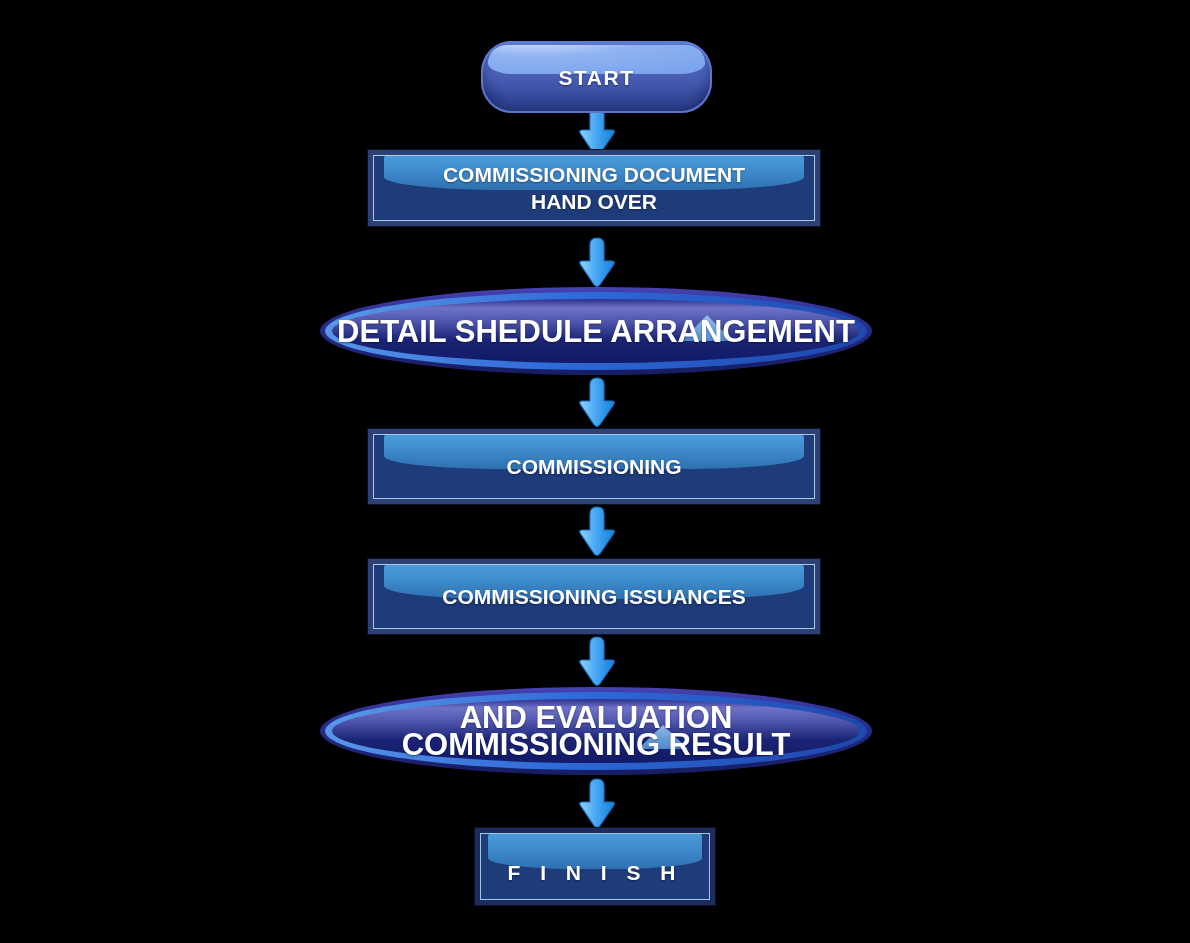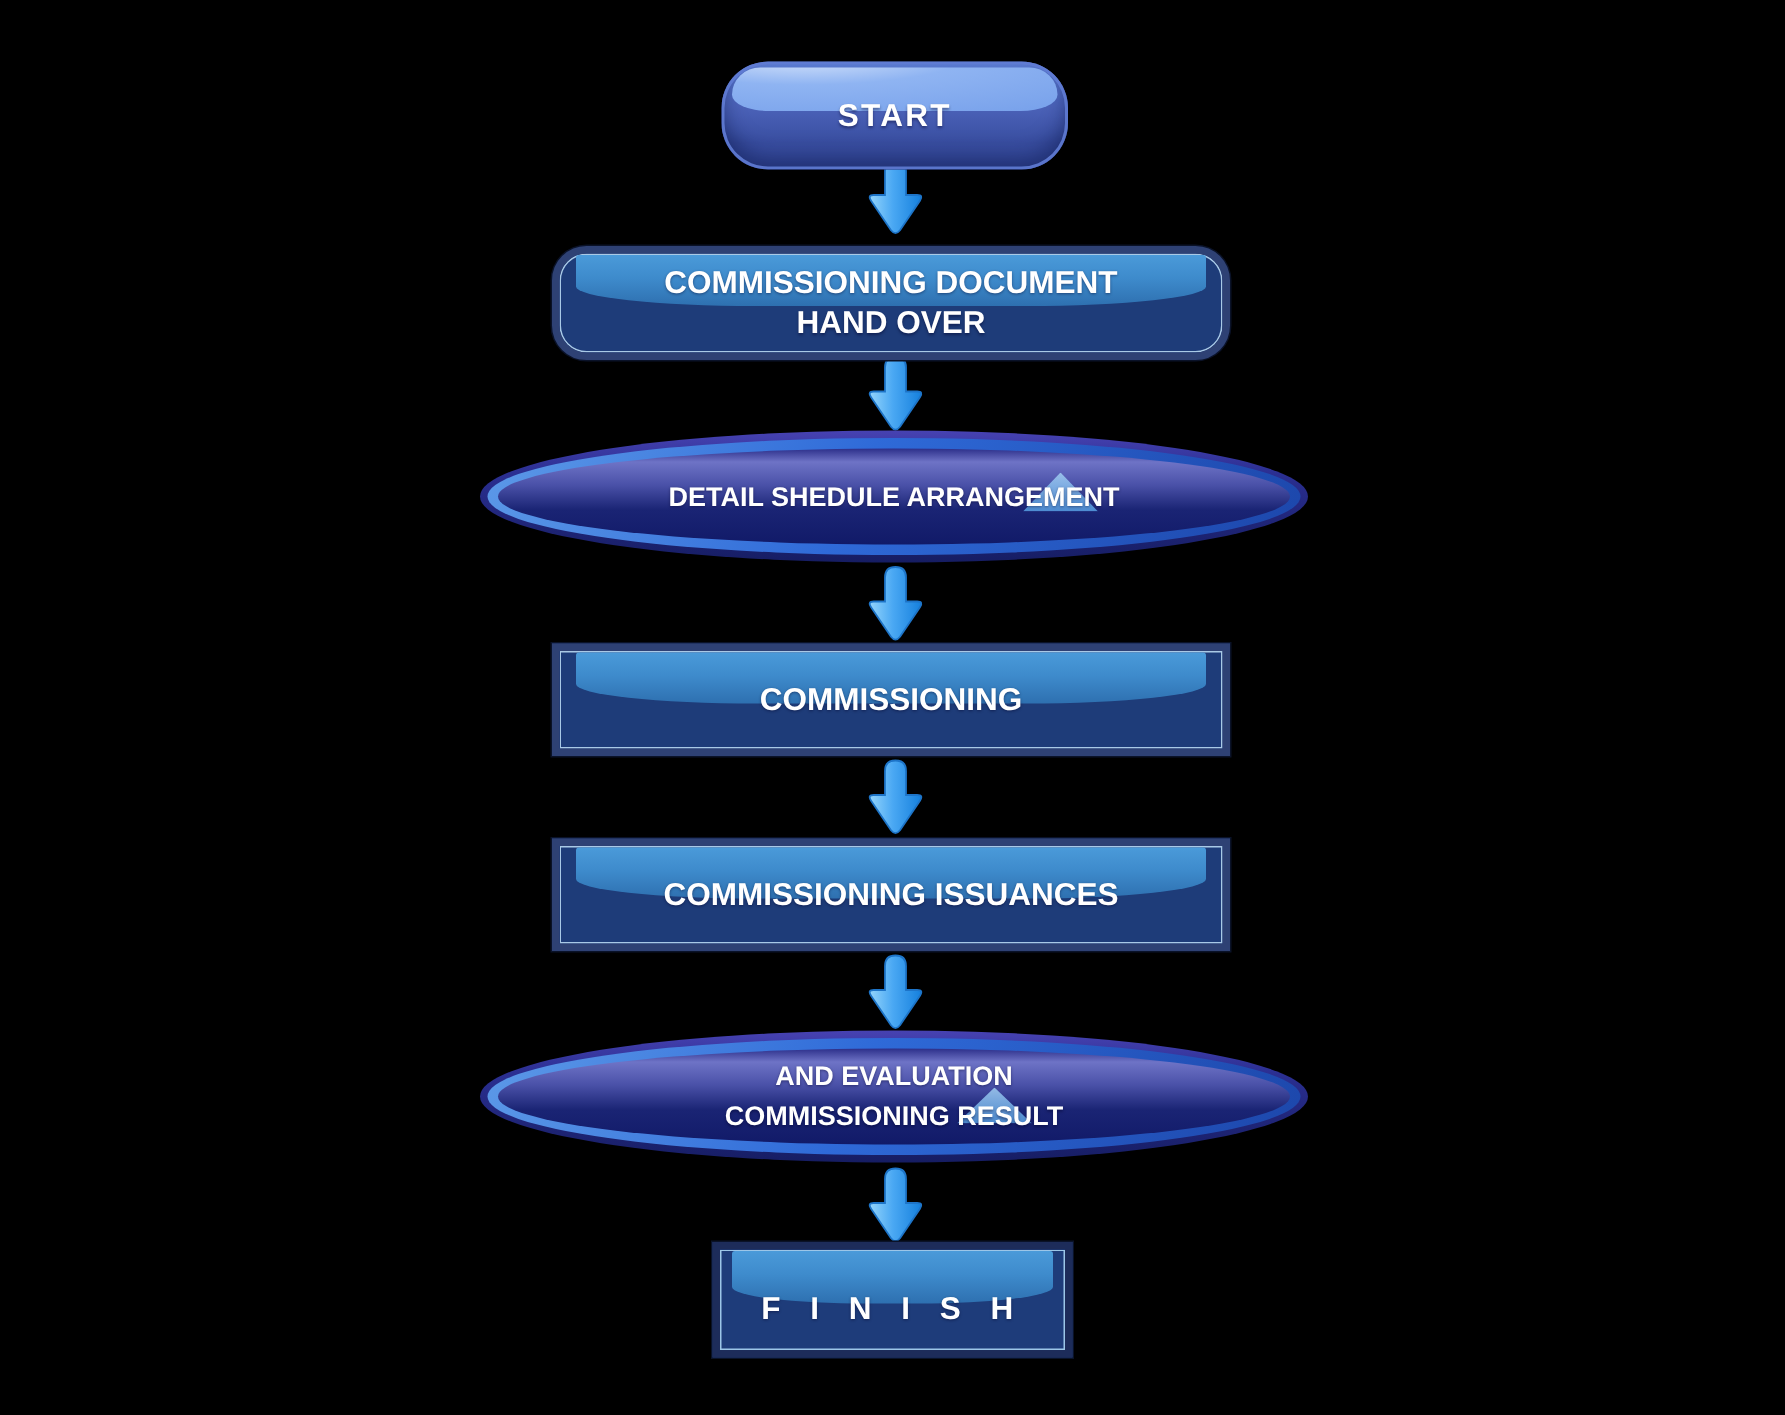--- a/index.html
+++ b/index.html
@@ -35,39 +35,39 @@
     background:#1e3c79;
     border:5px solid #2e4174;
     box-shadow:inset 0 0 0 1px #a9c9e6, 0 0 0 1px #0a1228;
   }
   .rect .gloss{
     position:absolute;left:11px;right:11px;top:1px;height:52%;z-index:1;
     border-radius:2px 2px 120px 120px / 2px 2px 13px 13px;
     background:linear-gradient(180deg,#4a9ad9 0%,#3e8bcc 45%,#2e70b0 100%);
   }
   .rect .label{font-size:21px;}
-  .rect-1{top:164px;border-radius:23px;}
+  .rect-1{top:150px;}
   .rect-2{top:429px;height:75px;padding-left:22px;}
   .rect-3{top:559px;height:75px;}
 
   
   .ellipse{left:320px;width:552px;height:88px;}
   .ellipse .ring-outer{
     position:absolute;inset:0;border-radius:50%;
     background:linear-gradient(180deg,#4742b2 0%,#2b2f92 32%,#161d63 100%);
   }
   .ellipse .ring-rim{
     position:absolute;inset:5px;border-radius:50%;
     background:linear-gradient(115deg,#5d9ae8 0%,#2f6ad8 45%,#1c46aa 100%);
   }
   .ellipse .inner{
     position:absolute;inset:12px;border-radius:50%;
     background:linear-gradient(180deg,#2c2f8a 0%,#6e73c6 14%,#4a51a8 38%,#1a2474 64%,#111a68 100%);
   }
-  .ellipse .label{font-size:18px;}
+  .ellipse .label{font-size:31px;}
   .ellipse-1{top:287px;}
   .ellipse-2{top:687px;}
   .artifact{
     position:absolute;z-index:3;opacity:.8;
     clip-path:polygon(50% 0,0 100%,100% 100%);
     background:linear-gradient(180deg,#a8d6f6,#5aa6ea);
   }
   .artifact-1{left:362px;top:28px;width:50px;height:26px;}
   .artifact-2{left:318px;top:38px;width:50px;height:24px;}
 

